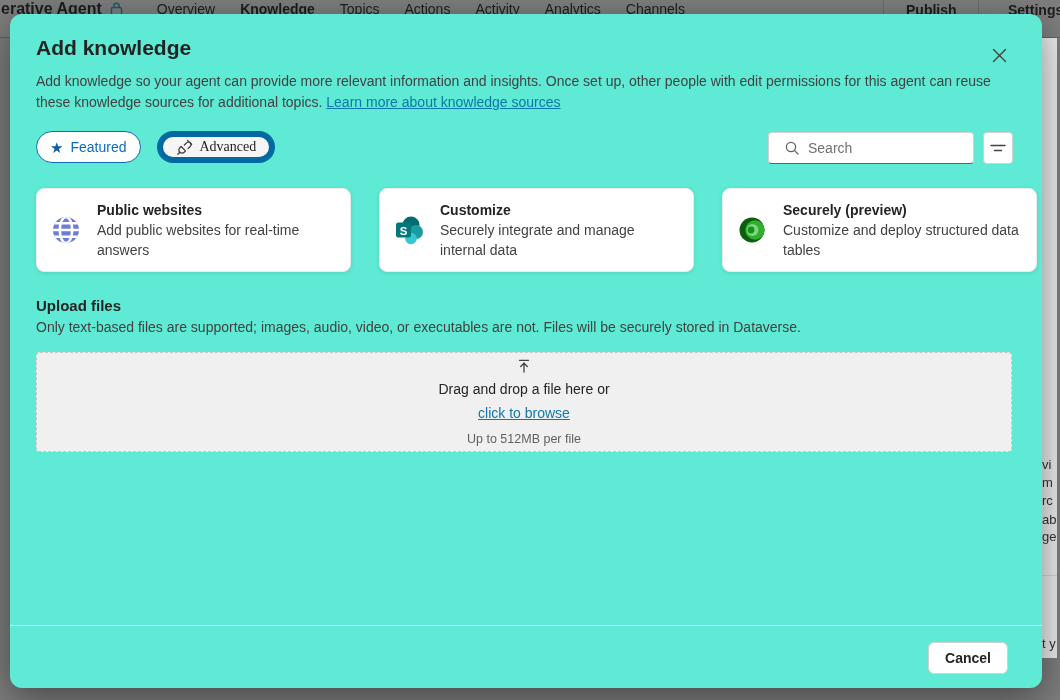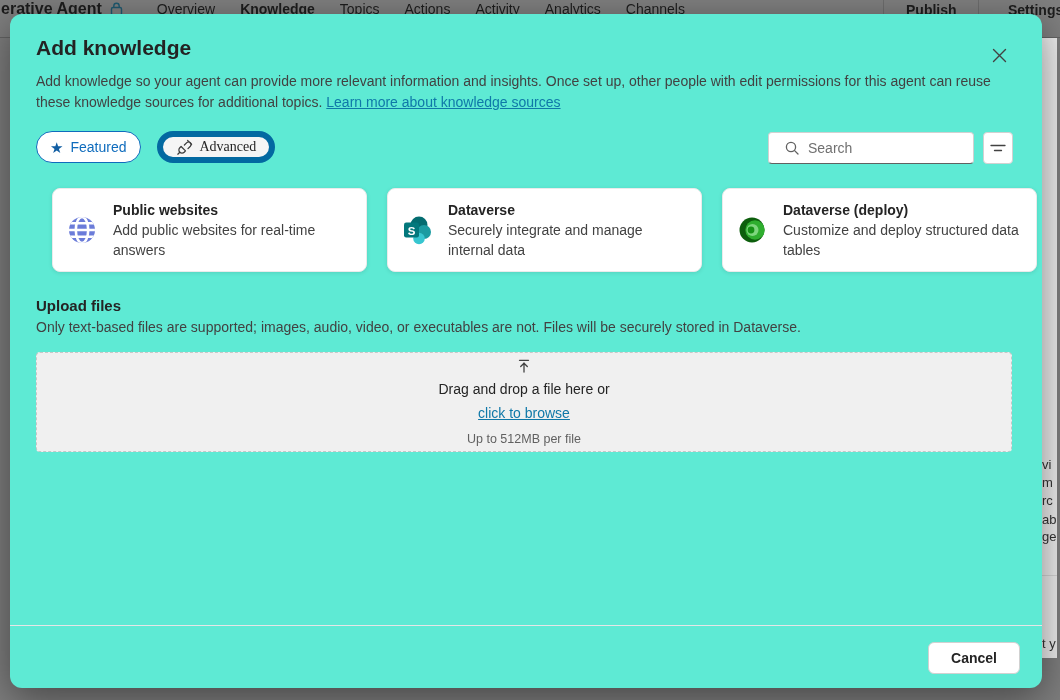--- a/index.html
+++ b/index.html
@@ -65,21 +65,21 @@
     border:none; outline:none; flex:1; min-width:0; font-size:14px; color:#242424;
     font-family:"Liberation Sans", sans-serif; background:transparent;
   }
   .search-box input::placeholder { color:#707070; }
   .filter-btn {
     position:absolute; left:973px; top:118px; width:30px; height:32px;
     border:1px solid #d1d1d1; border-radius:4px; background:#fff;
     display:flex; align-items:center; justify-content:center; cursor:pointer;
   }
 
-  .cards { position:absolute; left:26px; top:174px; display:flex; gap:20px;margin-left:16px; }
+  .cards { position:absolute; left:26px; top:174px; display:flex; gap:28px; }
   .card {
     width:315px; height:84px; background:#fff; border:1px solid #ebebeb; border-radius:8px;
     box-shadow:0 1px 4px rgba(0,0,0,0.10); display:flex; align-items:center;
     padding:0 14px 0 14px; gap:16px; cursor:pointer;
   }
   .card-icon { flex:none; width:30px; height:30px; }
   .card-text { font-size:14px; line-height:20px; color:#424242; }
   .card-title { font-weight:600; color:#242424; }
 
   .upload-heading { position:absolute; left:26px; top:283px; font-size:15px; font-weight:600; color:#242424; }
@@ -88,21 +88,21 @@
   .dropzone {
     position:absolute; left:26px; top:338px; width:976px; height:100px;
     background:#f0f0f0; border:1px dashed #c7c7c7; border-radius:4px;
     display:flex; flex-direction:column; align-items:center; justify-content:center; gap:11px;
   }
   .dz-line1 { font-size:14px; color:#242424; display:flex; align-items:center; gap:8px;flex-direction:column; }
   .dz-line2 { font-size:12.5px; color:#616161; }
 
   .footer-divider { position:absolute; left:0; top:611px; width:1032px; border-top:1px solid #e6e6e6; }
   .cancel-btn {
-    position:absolute; left:918px; top:628px; width:92px; height:32px;
+    position:absolute; left:918px; top:628px; width:80px; height:32px;
     background:#fff; border:1px solid #d1d1d1; border-radius:6px;
     font-size:14px; font-weight:600; color:#242424;
     display:flex; align-items:center; justify-content:center; cursor:pointer;text-align:right;
   }
 </style>
 </head>
 <body>
 
 <div class="bg-header">
   <div class="bg-header-row">
@@ -225,36 +225,36 @@
       <span class="card-icon">
         <svg width="30" height="30" viewBox="0 0 30 30">
           <circle cx="17" cy="10" r="8.5" fill="#036c70"></circle>
           <circle cx="22" cy="17" r="7" fill="#1a9ba1"></circle>
           <circle cx="17" cy="23.5" r="5.8" fill="#37c6d0"></circle>
           <rect x="2" y="7.5" width="15" height="15" rx="2.2" fill="#03787c"></rect>
           <text x="9.5" y="19.6" font-size="11.5" font-weight="bold" fill="#ffffff" text-anchor="middle" font-family="Liberation Sans, sans-serif">S</text>
         </svg>
       </span>
       <div class="card-text">
-        <div class="card-title">Dataverse</div>
+        <div class="card-title">Customize</div>
         <div>Securely integrate and manage internal data</div>
       </div>
     </div>
 
     <div class="card">
       <span class="card-icon">
         <svg width="30" height="30" viewBox="0 0 30 30">
           <circle cx="15" cy="15" r="12.5" fill="#0c5e0c"></circle>
           <circle cx="18" cy="15" r="9.7" fill="#2fae2f"></circle>
           <circle cx="15.5" cy="15" r="6" fill="#7ed67e"></circle>
           <circle cx="14" cy="15" r="3.4" fill="#169216"></circle>
         </svg>
       </span>
       <div class="card-text">
-        <div class="card-title">Dataverse (deploy)</div>
+        <div class="card-title">Securely (preview)</div>
         <div>Customize and deploy structured data tables</div>
       </div>
     </div>
   </div>
 
   <div class="upload-heading">Upload files</div>
   <div class="upload-sub">Only text-based files are supported; images, audio, video, or executables are not. Files will be securely stored in Dataverse.</div>
 
   <div class="dropzone">
     <div class="dz-line1">

